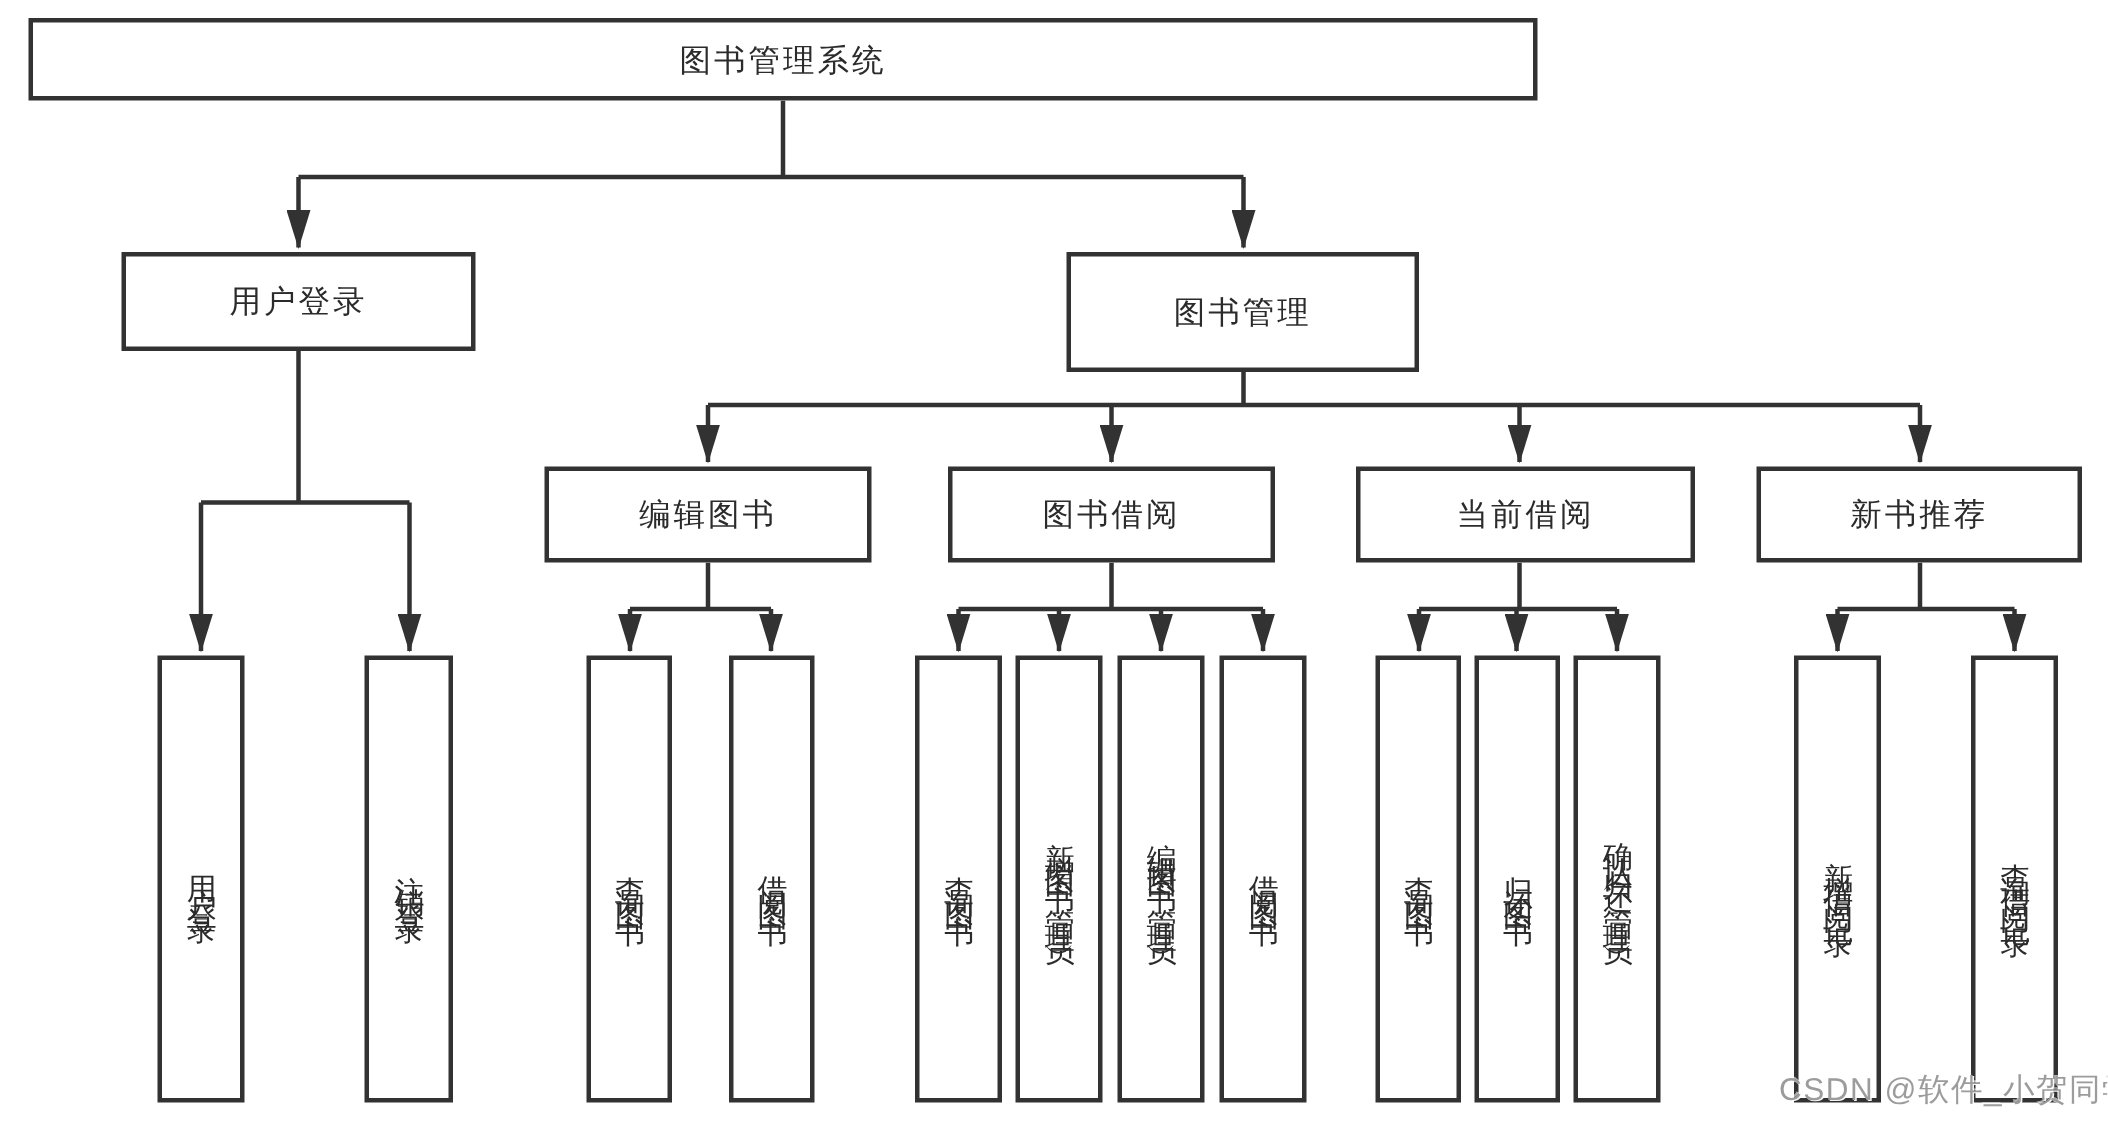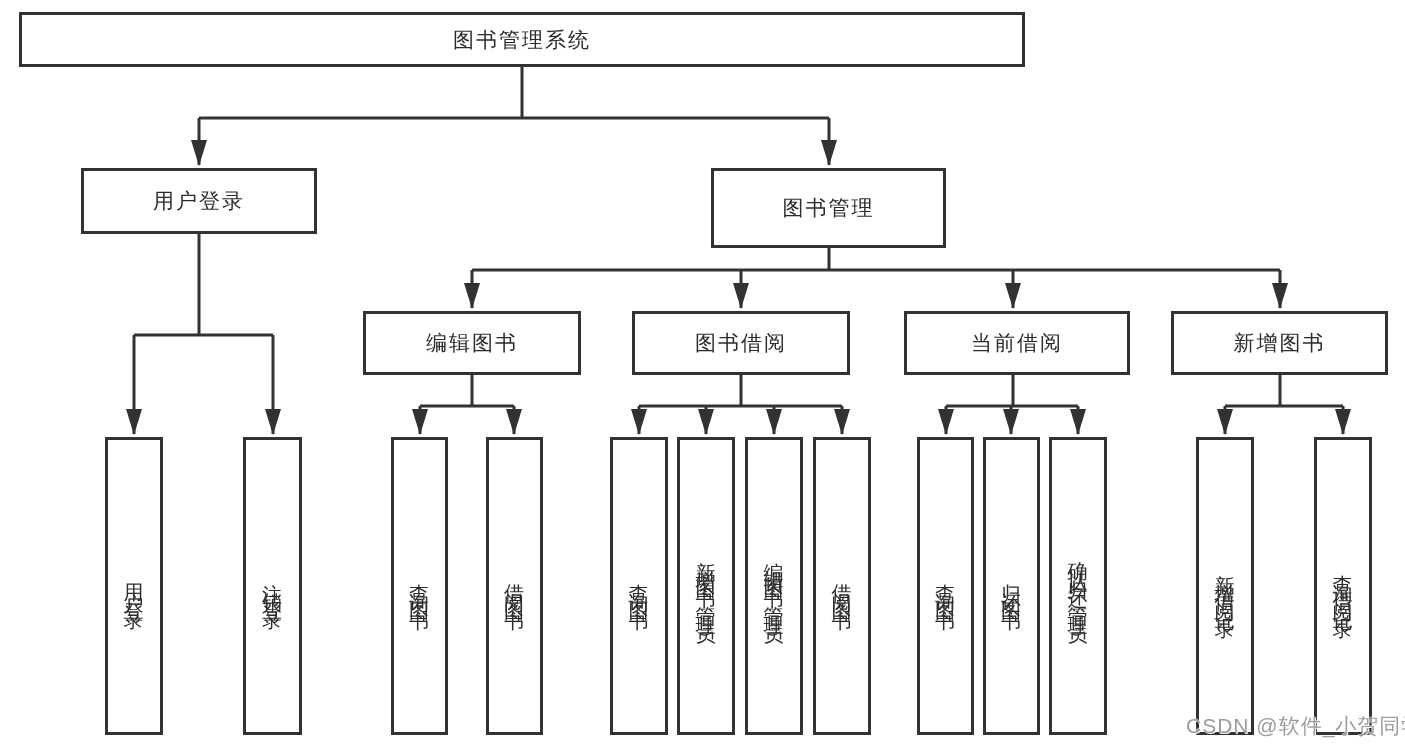--- a/index.html
+++ b/index.html
@@ -86,21 +86,21 @@
   <div class="box h" style="left:363px;top:311px;width:218px;height:64px">
     <span>编辑图书</span>
   </div>
   <div class="box h" style="left:632px;top:311px;width:218px;height:64px">
     <span>图书借阅</span>
   </div>
   <div class="box h" style="left:904px;top:311px;width:226px;height:64px">
     <span>当前借阅</span>
   </div>
   <div class="box h" style="left:1171px;top:311px;width:217px;height:64px">
-    <span>新增图书</span>
+    <span>新书推荐</span>
   </div>
 
   <div class="box v" style="left:105px;top:437px;width:58px;height:298px">
     <span>用户登录</span>
   </div>
   <div class="box v" style="left:243px;top:437px;width:59px;height:298px">
     <span>注销登录</span>
   </div>
 
   <div class="box v" style="left:391px;top:437px;width:57px;height:298px">

